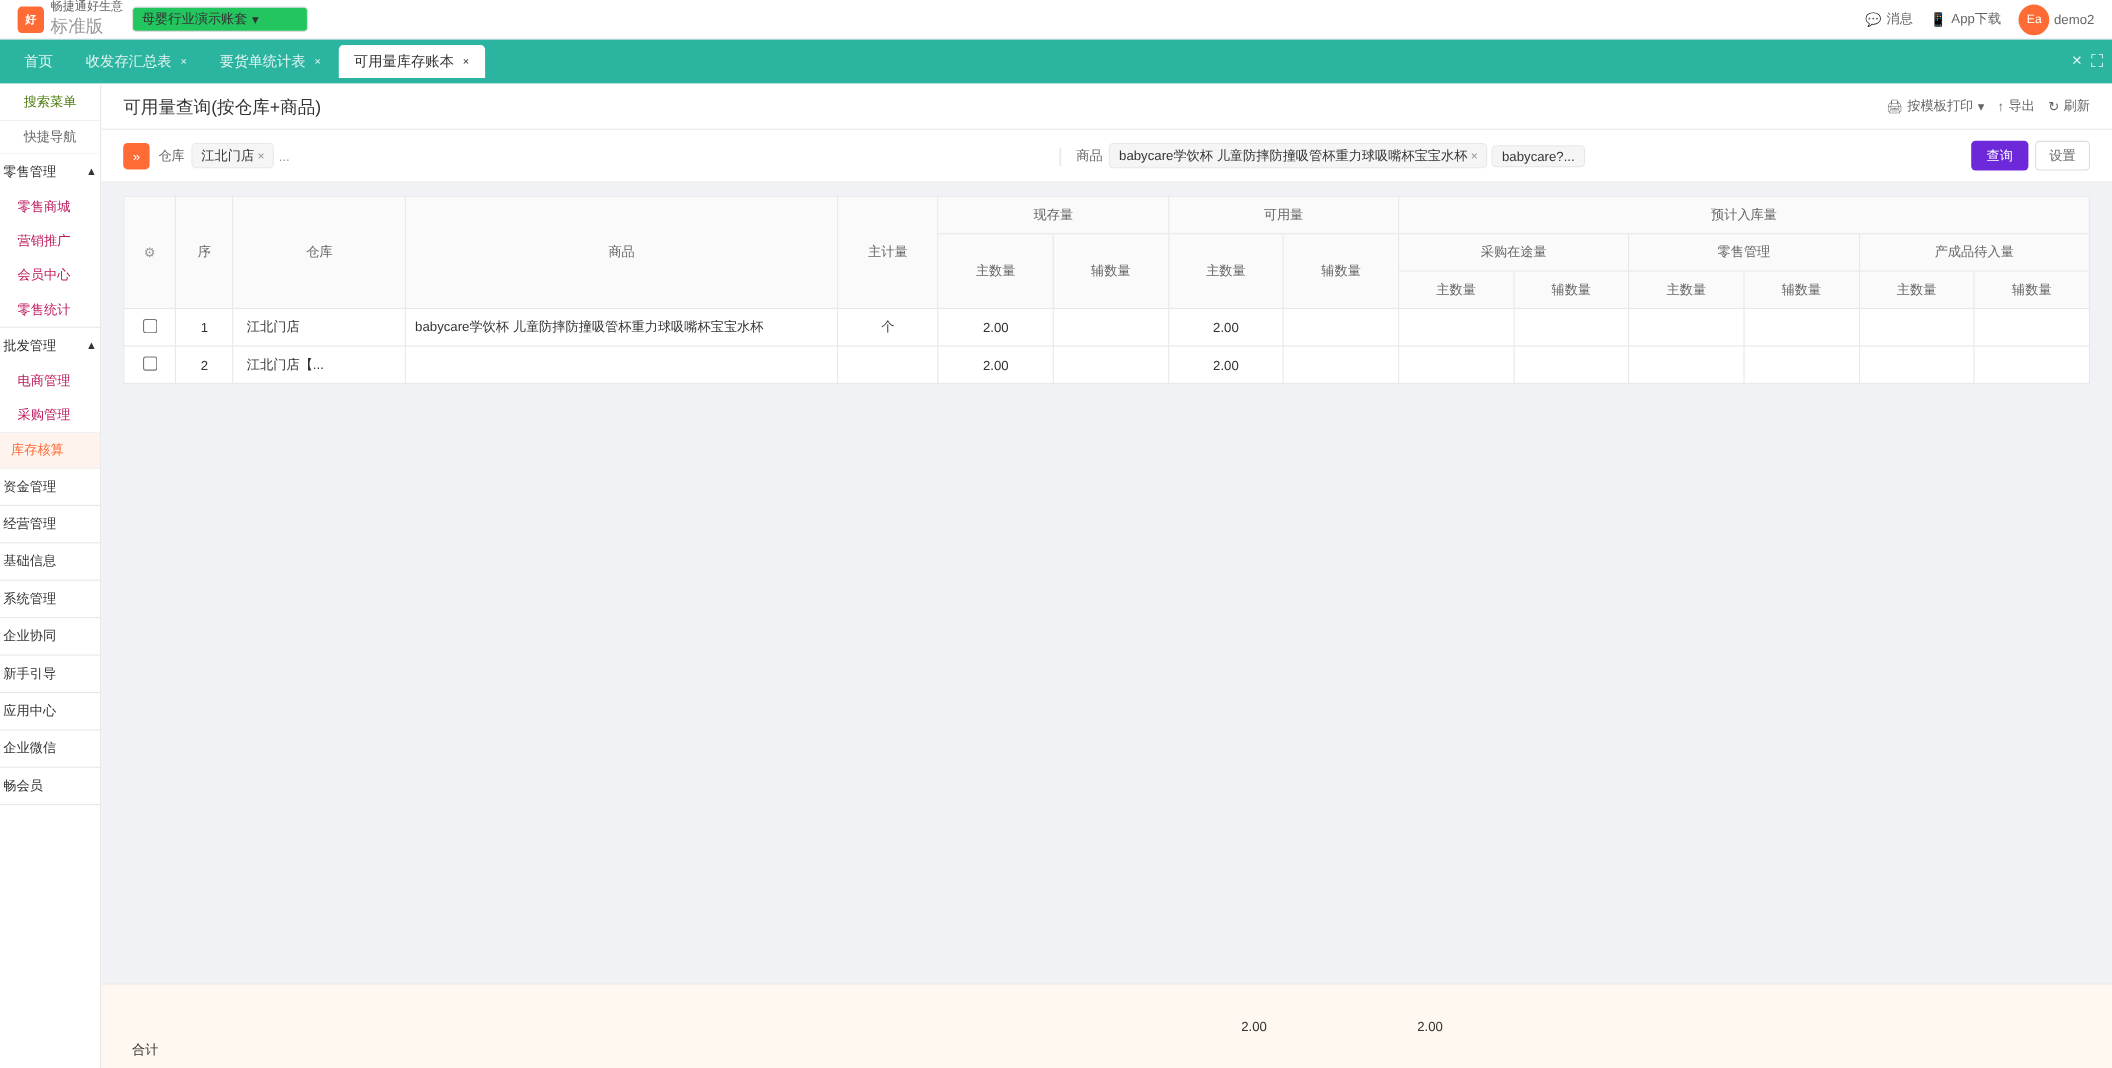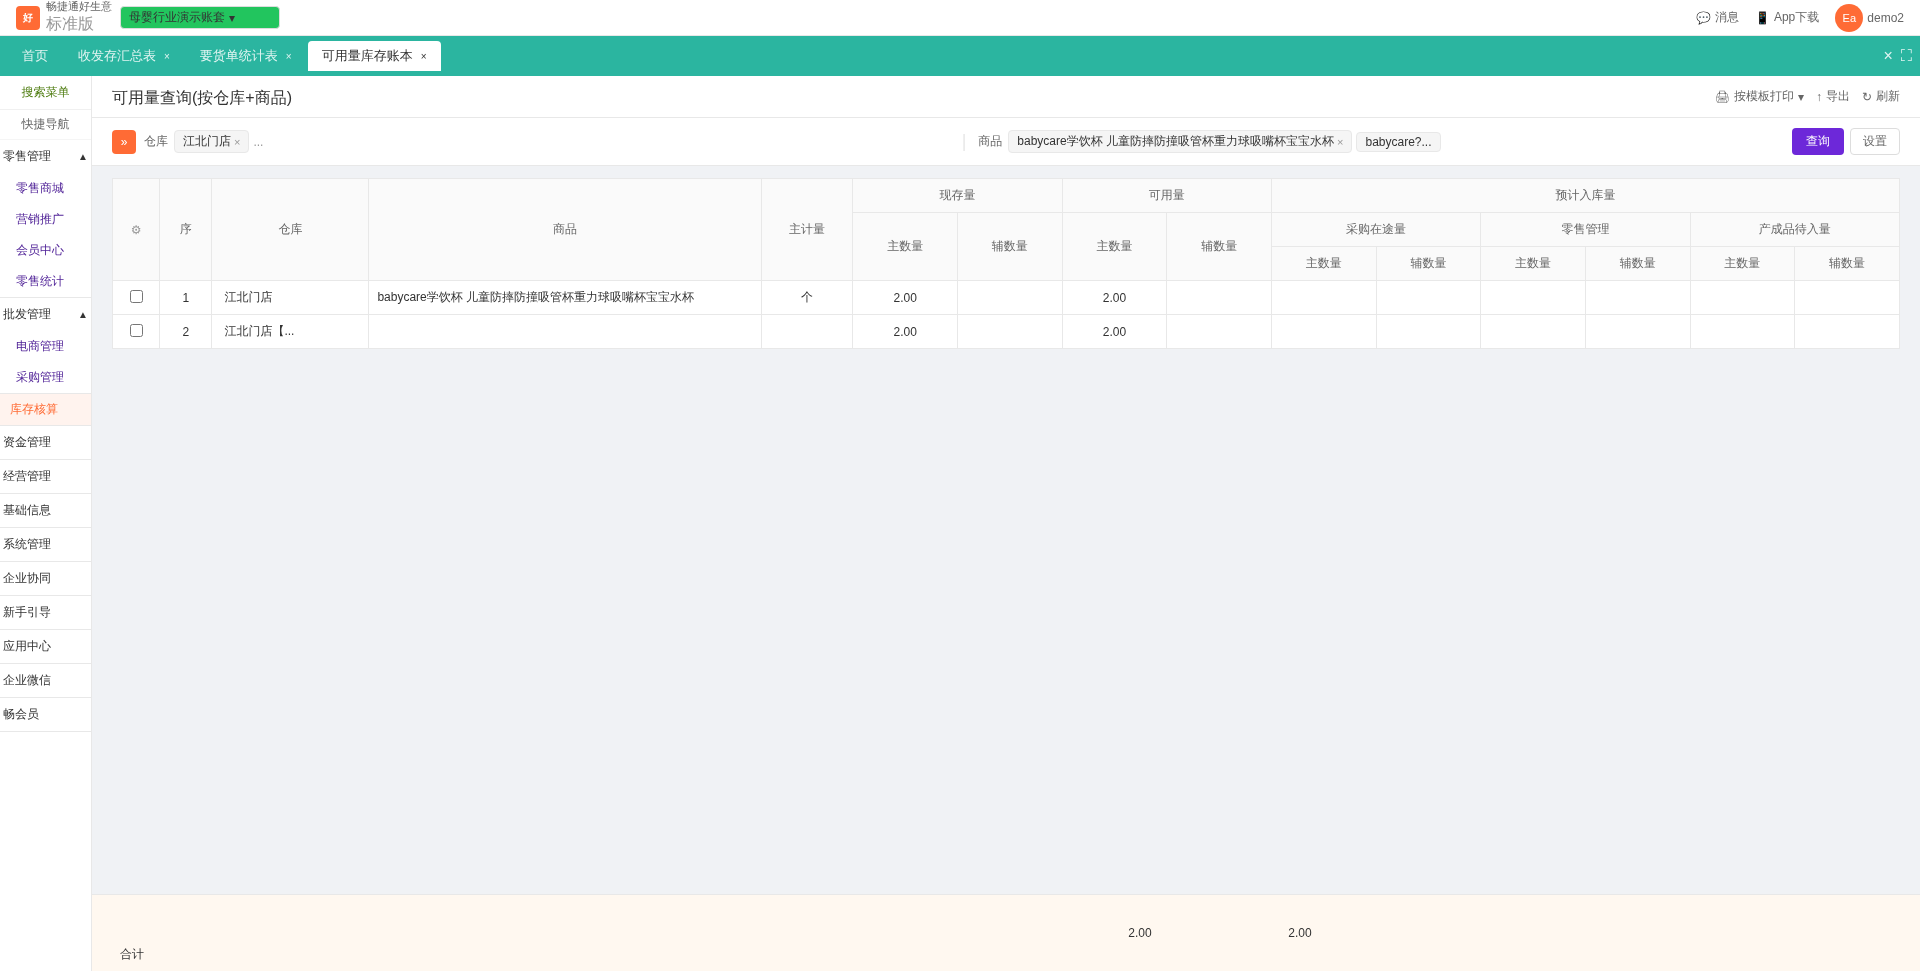--- a/index.html
+++ b/index.html
@@ -28,21 +28,21 @@
     
     .main-layout { display: flex; height: calc(971px - 36px - 40px); }
 
     
     .sidebar { width: 92px; background: #fff; border-right: 1px solid #e8e8e8; display: flex; flex-direction: column; overflow-y: auto; }
     .sidebar-search { padding: 8px; border-bottom: 1px solid #f0f0f0; }
     .sidebar-search-text { font-size: 12px; color: #4d7c0f; text-align: center; cursor: pointer; }
     .sidebar-nav { font-size: 12px; color: #666; text-align: center; padding: 6px 4px; cursor: pointer; border-bottom: 1px solid #f5f5f5; }
     .sidebar-section { border-bottom: 1px solid #e8e8e8; }
     .sidebar-section-header { display: flex; align-items: center; justify-content: space-between; padding: 8px 3px; font-size: 12px; color: #333; cursor: pointer; font-weight: 500; }
-    .sidebar-item { padding: 7px 10px 7px 16px; font-size: 12px; color: #4c1d95; cursor: pointer; }
+    .sidebar-item { padding: 7px 10px 7px 16px; font-size: 12px; color: #be185d; cursor: pointer; }
     .sidebar-item.active { background: #fff3ee; color: #ff6b35; font-weight: 500; }
     .expand-icon { font-size: 10px; }
 
     
     .content-area { flex: 1; display: flex; flex-direction: column; overflow: hidden; background: #f0f2f5; }
 
     
     .page-header { background: #fff; padding: 12px 20px 8px; border-bottom: 1px solid #e8e8e8; display: flex; align-items: flex-start; justify-content: space-between; }
     .page-title { font-size: 16px; font-weight: 500; color: #333; }
     .page-actions { display: flex; align-items: center; gap: 12px; }

